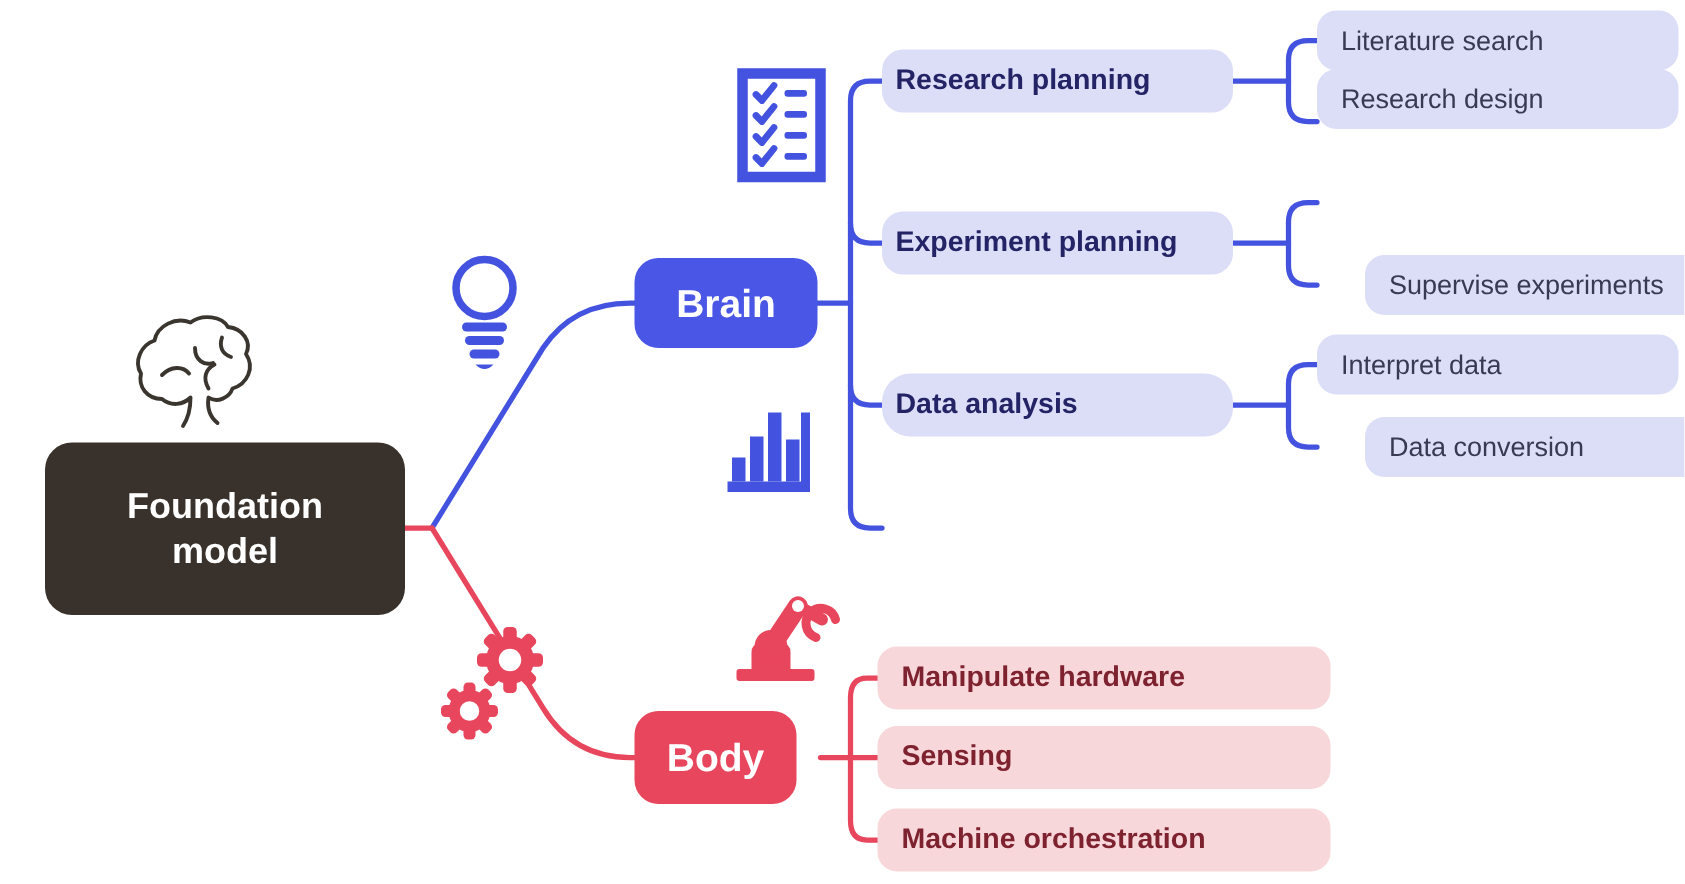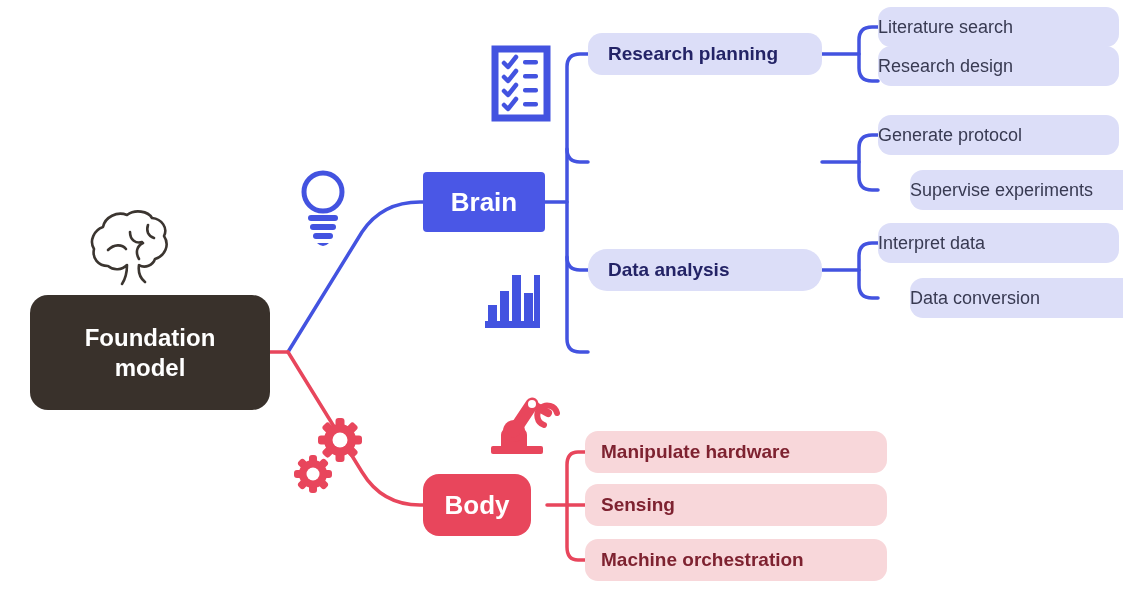--- a/index.html
+++ b/index.html
@@ -11,36 +11,36 @@
   .icon{position:absolute;z-index:3;}
   .nodebox{position:absolute;z-index:2;display:flex;align-items:center;box-sizing:border-box;}
   .center{justify-content:center;text-align:center;}
 
   .foundation{
     left:30px;top:295px;width:240px;height:115px;border-radius:18px;
     background:var(--root-fill,#39312b);color:#fff;font-weight:bold;font-size:24px;line-height:1.25;
     padding:16px 34px;
   }
   .brain-node{
-    left:423px;top:172px;width:122px;height:60px;border-radius:4px;
+    left:423px;top:172px;width:122px;height:60px;border-radius:16px;
     background:var(--accent-blue,#4a57e6);color:#fff;font-weight:bold;font-size:26px;
   }
   .body-node{
     left:423px;top:474px;width:108px;height:62px;border-radius:16px;
     background:var(--accent-red,#e8465c);color:#fff;font-weight:bold;font-size:26px;
   }
   .topic{
     left:588px;width:234px;height:42px;border-radius:14px;
     background:var(--fill-blue,#dcdef8);color:var(--text-navy,#232366);
-    font-weight:bold;font-size:19px;padding-left:20px;
+    font-weight:bold;font-size:19px;padding-left:9px;
   }
   .leaf{
     left:878px;width:241px;height:40px;border-radius:13px;
     background:var(--fill-blue,#dcdef8);color:var(--text-slate,#383a52);
-    font-size:18px;padding-left:0;
+    font-size:18px;padding-left:16px;
   }
   .btask{
     left:585px;width:302px;height:42px;border-radius:13px;
     background:var(--fill-red,#f8d7da);color:var(--text-maroon,#7e2230);
     font-weight:bold;font-size:19px;padding-left:16px;
   }
 </style>
 </head>
 <body>
 
@@ -75,32 +75,32 @@
   <div class="nodebox brain-node center">
     <span>Brain</span>
   </div>
   <div class="nodebox body-node center">
     <span>Body</span>
   </div>
 
   <div class="nodebox topic" style="top:33px;">
     <span>Research planning</span>
   </div>
+  <div class="nodebox topic" style="top:141px;">
+    <span>Experiment planning</span>
+  </div>
   <div class="nodebox topic" style="top:249px;border-radius:19px;">
     <span>Data analysis</span>
   </div>
 
   <div class="nodebox leaf" style="top:7px;">
     <span>Literature search</span>
   </div>
   <div class="nodebox leaf" style="top:46px;">
     <span>Research design</span>
-  </div>
-  <div class="nodebox leaf" style="top:115px;">
-    <span>Generate protocol</span>
   </div>
   <div class="nodebox leaf" style="top:170px;margin-left:32px;">
     <span>Supervise experiments</span>
   </div>
   <div class="nodebox leaf" style="top:223px;">
     <span>Interpret data</span>
   </div>
   <div class="nodebox leaf" style="top:278px;margin-left:32px;">
     <span>Data conversion</span>
   </div>

